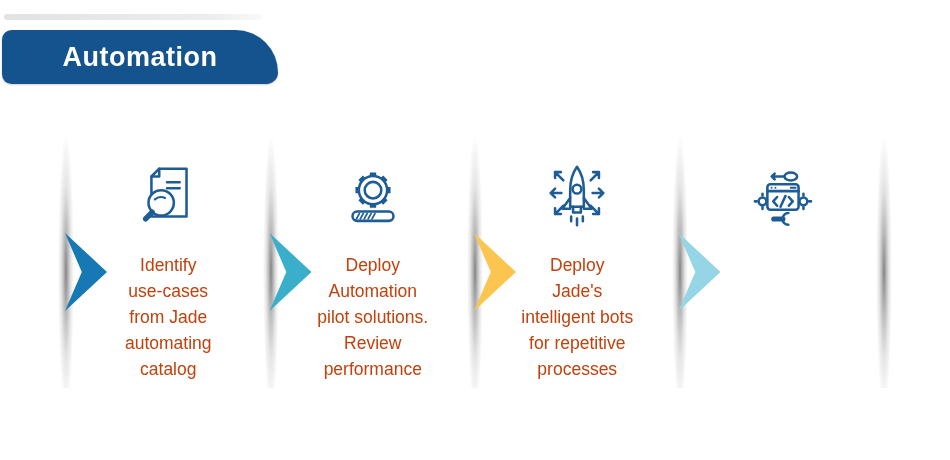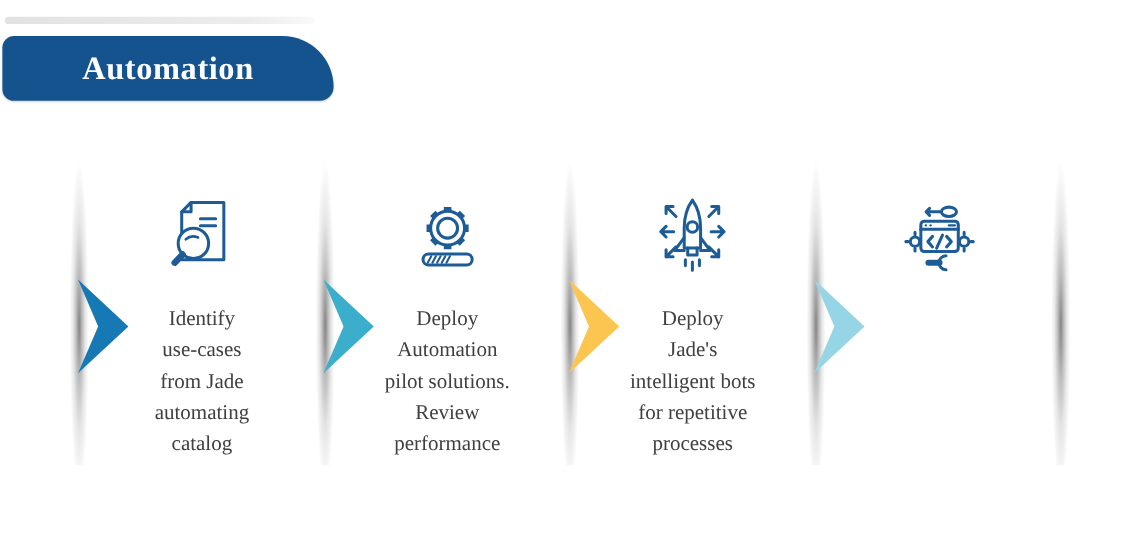--- a/index.html
+++ b/index.html
@@ -1,19 +1,19 @@
 <!DOCTYPE html>
 <html style="--icon-stroke: #1D5C96;"><head>
 <meta charset="utf-8">
 <style>
   * { margin:0; padding:0; box-sizing:border-box; }
   html,body { background:#fff; }
   .stage {
     position:relative; width:950px; height:388px; background:#ffffff; overflow:hidden;
-    font-family:Liberation Serif, serif;
+    font-family:Liberation Sans, sans-serif;
   }
 
   
   .header-accent {
     position:absolute; left:4px; top:14px; width:258px; height:6px; border-radius:3px;
     background:linear-gradient(to right,#e2e2e2 0%,#ededed 80%,#f9f9f9 100%);
   }
   .ribbon {
     position:absolute; left:2px; top:30px; width:276px; height:54px;
     border-radius:10px 44px 12px 10px;
@@ -30,21 +30,21 @@
     display:flex;
   }
   .card {
     flex:0 0 204.5px; display:flex; flex-direction:column; align-items:center;
     padding-top:24px; background:#fff;
   }
   .icon-box { width:78px; height:78px; display:flex; align-items:center; justify-content:center; }
   .icon-box svg { width:78px; height:78px; }
   .step-label {
     margin-top:18px; text-align:center; white-space:pre-line;
-    font-size:17.5px; line-height:1.48; color:#404040;
+    font-size:17.5px; line-height:1.48; color:#c2410c;
   }
 
   
   .divider {
     position:absolute; top:0; width:16px; height:277px; transform:translateX(-50%);
     background:radial-gradient(ellipse closest-side at 50% 50%,
       rgba(0,0,0,.48) 0%, rgba(0,0,0,.26) 32%, rgba(0,0,0,.10) 62%, rgba(0,0,0,0) 100%);
     pointer-events:none;
   }
   .d1{left:0;} .d2{left:204.5px;} .d3{left:409px;} .d4{left:613.5px;} .d5{left:818px;}

